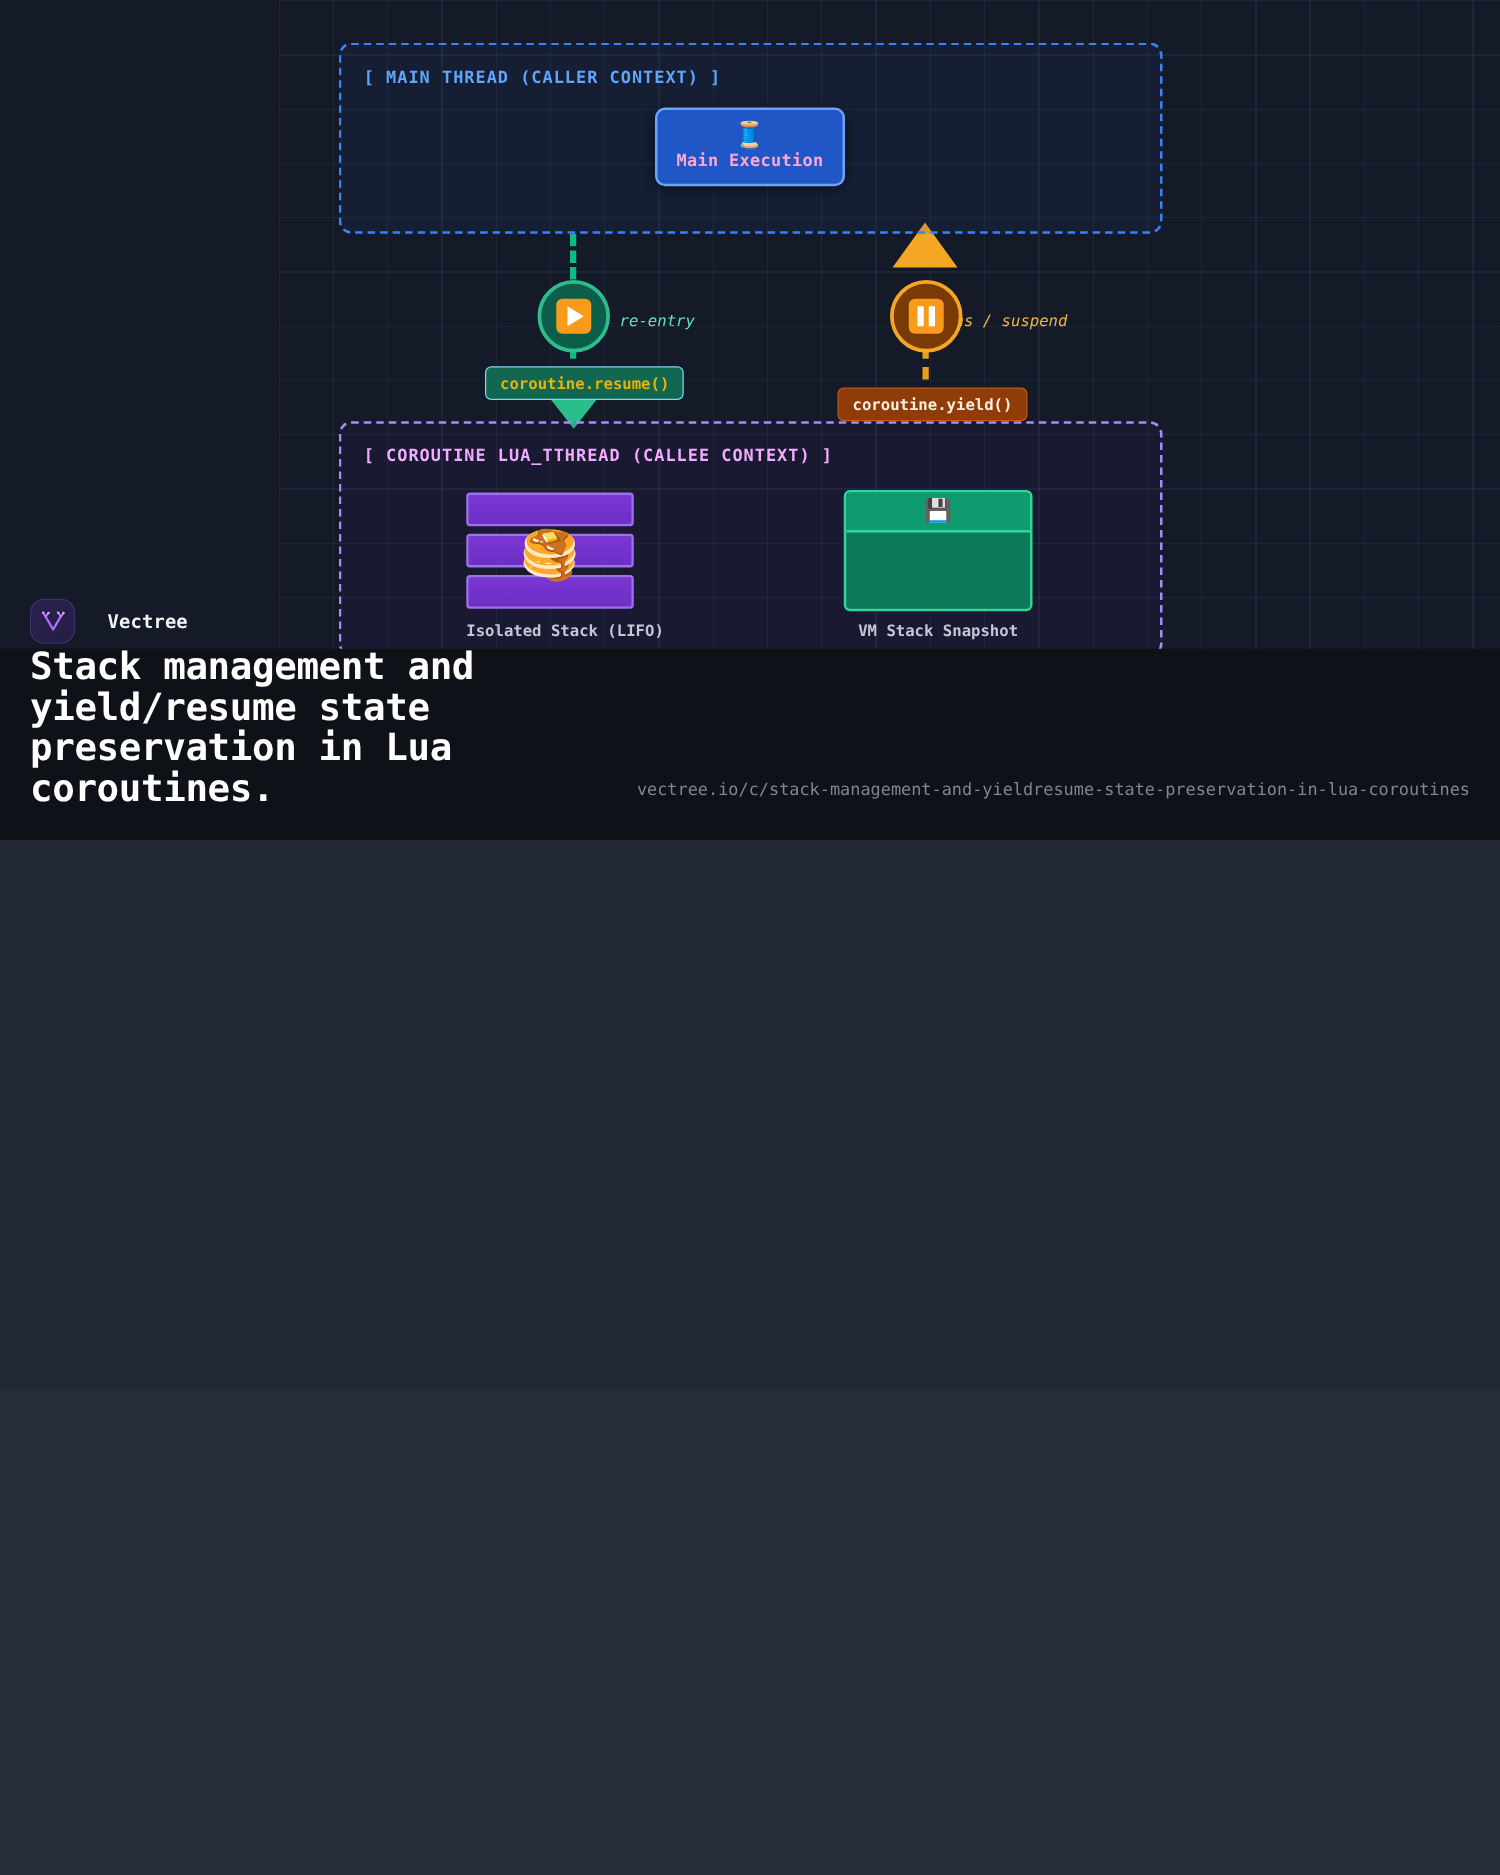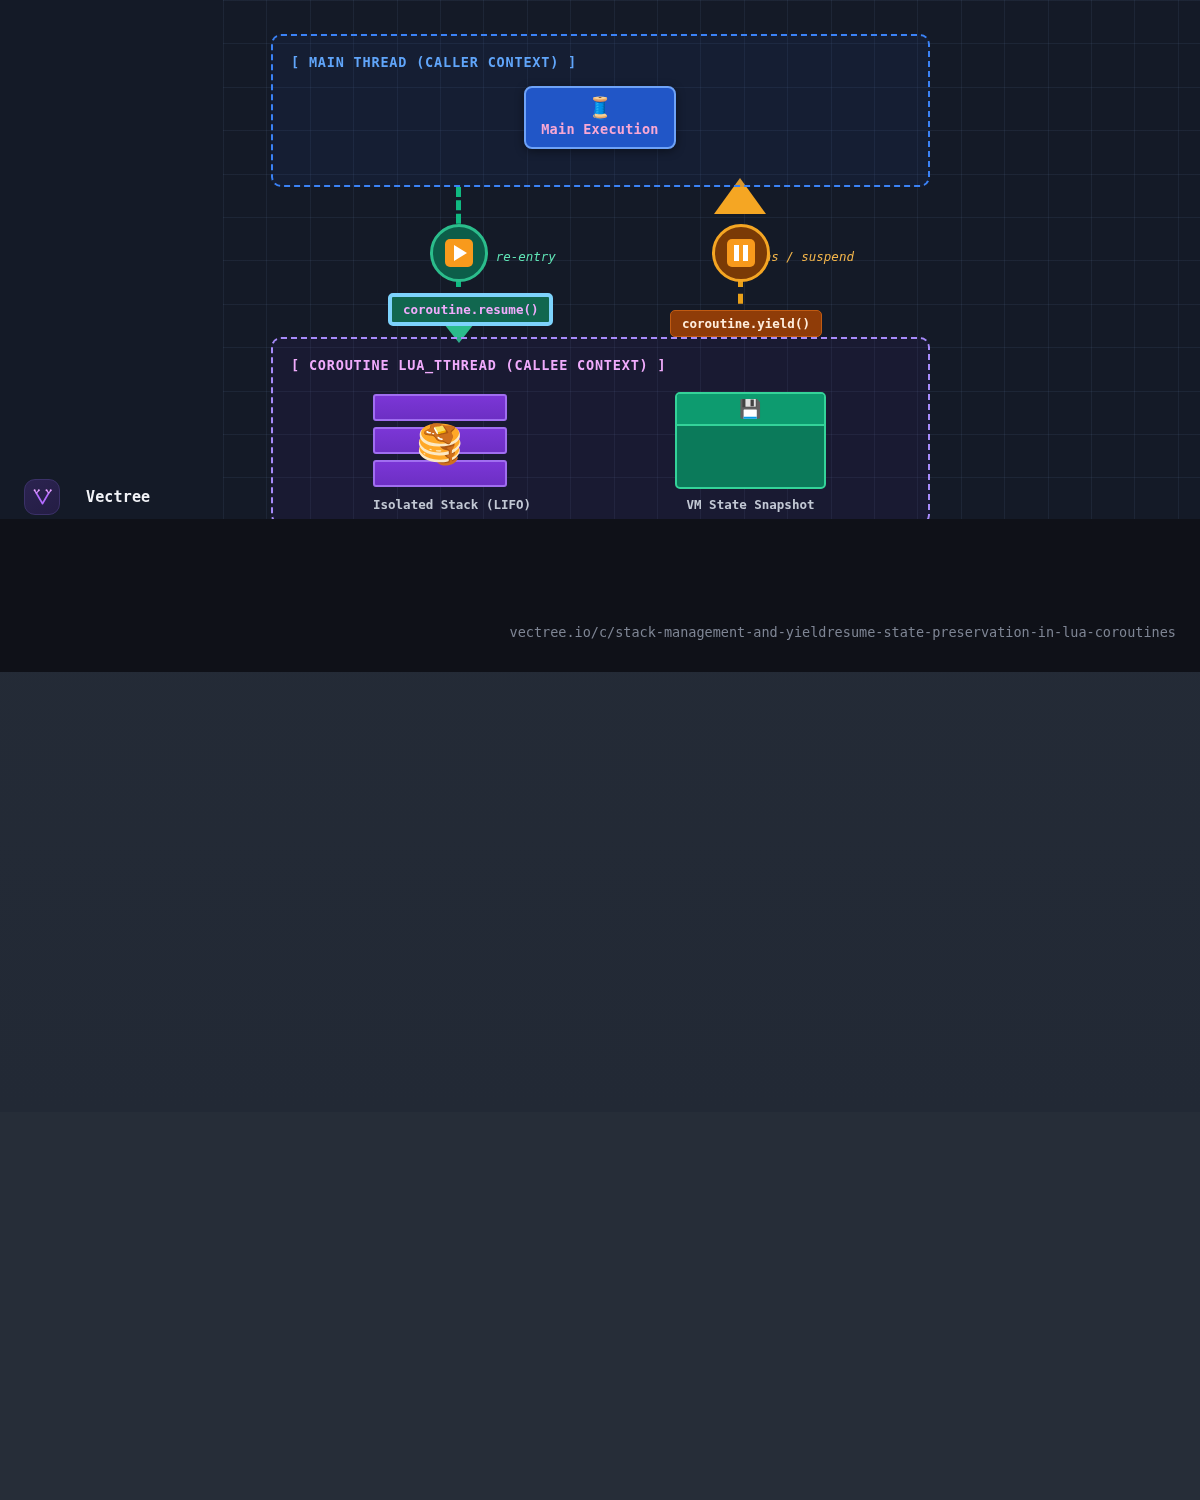--- a/index.html
+++ b/index.html
@@ -155,21 +155,21 @@
   .pill {
     position: absolute;
     padding: 5px 11px;
     border-radius: 5px;
     font-size: 12.5px; font-weight: 700;
     color: #ffffff;
     white-space: nowrap;
     z-index: 22;
     box-sizing: border-box;
   }
-  .pill-green { background:#11674f; border:4px solid #7dd3fc; color:#f0abfc; }
+  .pill-green { background:#11674f; border:1px solid #7dd3fc; color:#eab308; }
   .pill-orange { background:#8f3c08; border:1px solid #c05a12; color:#ffeedd; }
 
   
   .stack-wrap { position:absolute; left: 373px; top: 394px; width: 134px; }
   .stack-block {
     width: 134px; height: 27px;
     background: linear-gradient(180deg,#7b36d6 0%, #6d2fc4 100%);
     border: 2px solid #a06ef0;
     border-radius: 3px;
     box-sizing: border-box;
@@ -301,37 +301,38 @@
         <div class="stack-block"></div>
         <div class="stack-emoji">🥞</div>
       </div>
       <div class="sub-cap" style="left:373px; top:497px; width:134px;">Isolated Stack (LIFO)</div>
 
       <div class="vm-card">
         <div class="vm-head">
           <span class="emoji">💾</span>
         </div>
       </div>
-      <div class="sub-cap" style="left:675px; top:497px; width:151px;">VM State Snapshot</div>
+      <div class="sub-cap" style="left:675px; top:497px; width:151px;">VM Stack Snapshot</div>
 
     </div>
 
     <div class="text-band"></div>
 
     <div class="brand">
       <div class="brand-logo">
         <svg width="21" height="21" viewBox="0 0 24 24" aria-hidden="true">
           <path d="M5 7 L12 19 L19 7" fill="none" stroke="#b26bff" stroke-width="2.1" stroke-linecap="round" stroke-linejoin="round"></path>
           <path d="M5 7 L3 4 M5 7 L7.5 4.2 M19 7 L17 4 M19 7 L21.5 4.2" fill="none" stroke="#d58bff" stroke-width="1.5" stroke-linecap="round"></path>
           <circle cx="3" cy="3.6" r="1.15" fill="#e6a6ff"></circle>
           <circle cx="7.8" cy="3.8" r="1.15" fill="#e6a6ff"></circle>
           <circle cx="16.6" cy="3.6" r="1.15" fill="#e6a6ff"></circle>
           <circle cx="21.4" cy="3.8" r="1.15" fill="#e6a6ff"></circle>
         </svg>
       </div>
       <div class="brand-name">Vectree</div>
     </div>
 
+    <div class="headline">Stack management and yield/resume state preservation in Lua coroutines.</div>
 
     <div class="url">vectree.io/c/stack-management-and-yieldresume-state-preservation-in-lua-coroutines</div>
   </div>
 
 </div>
 
 </body></html>

